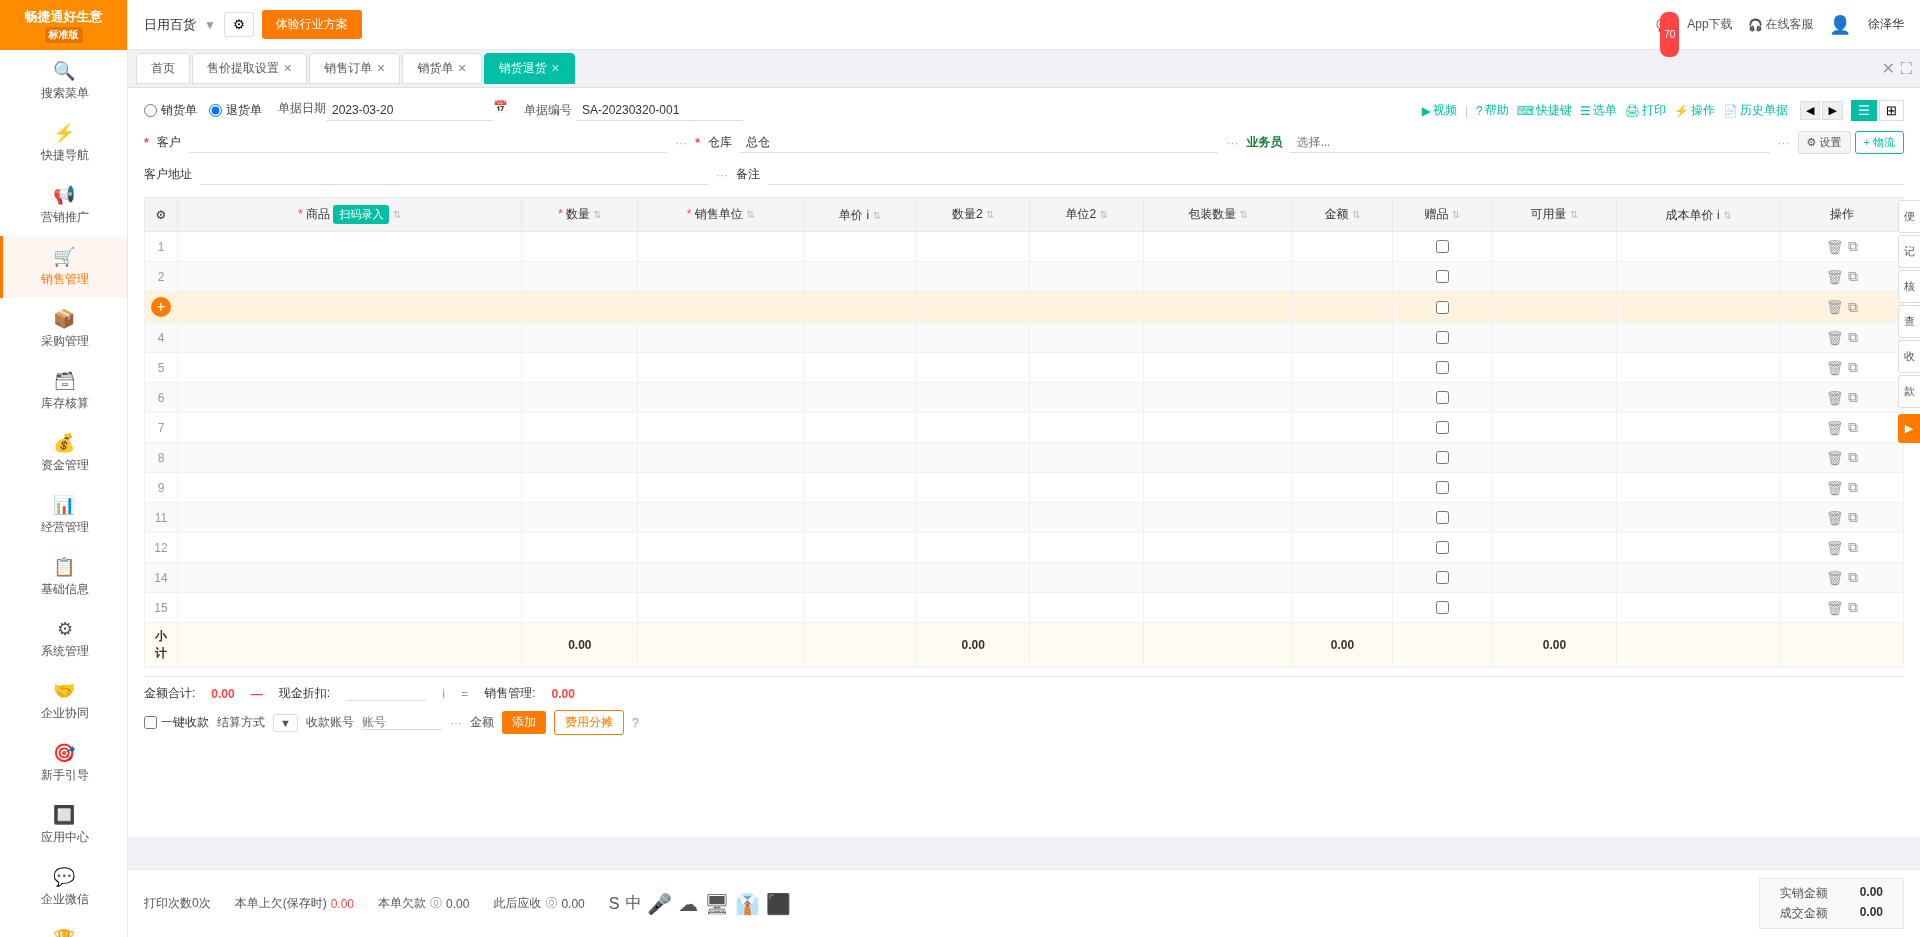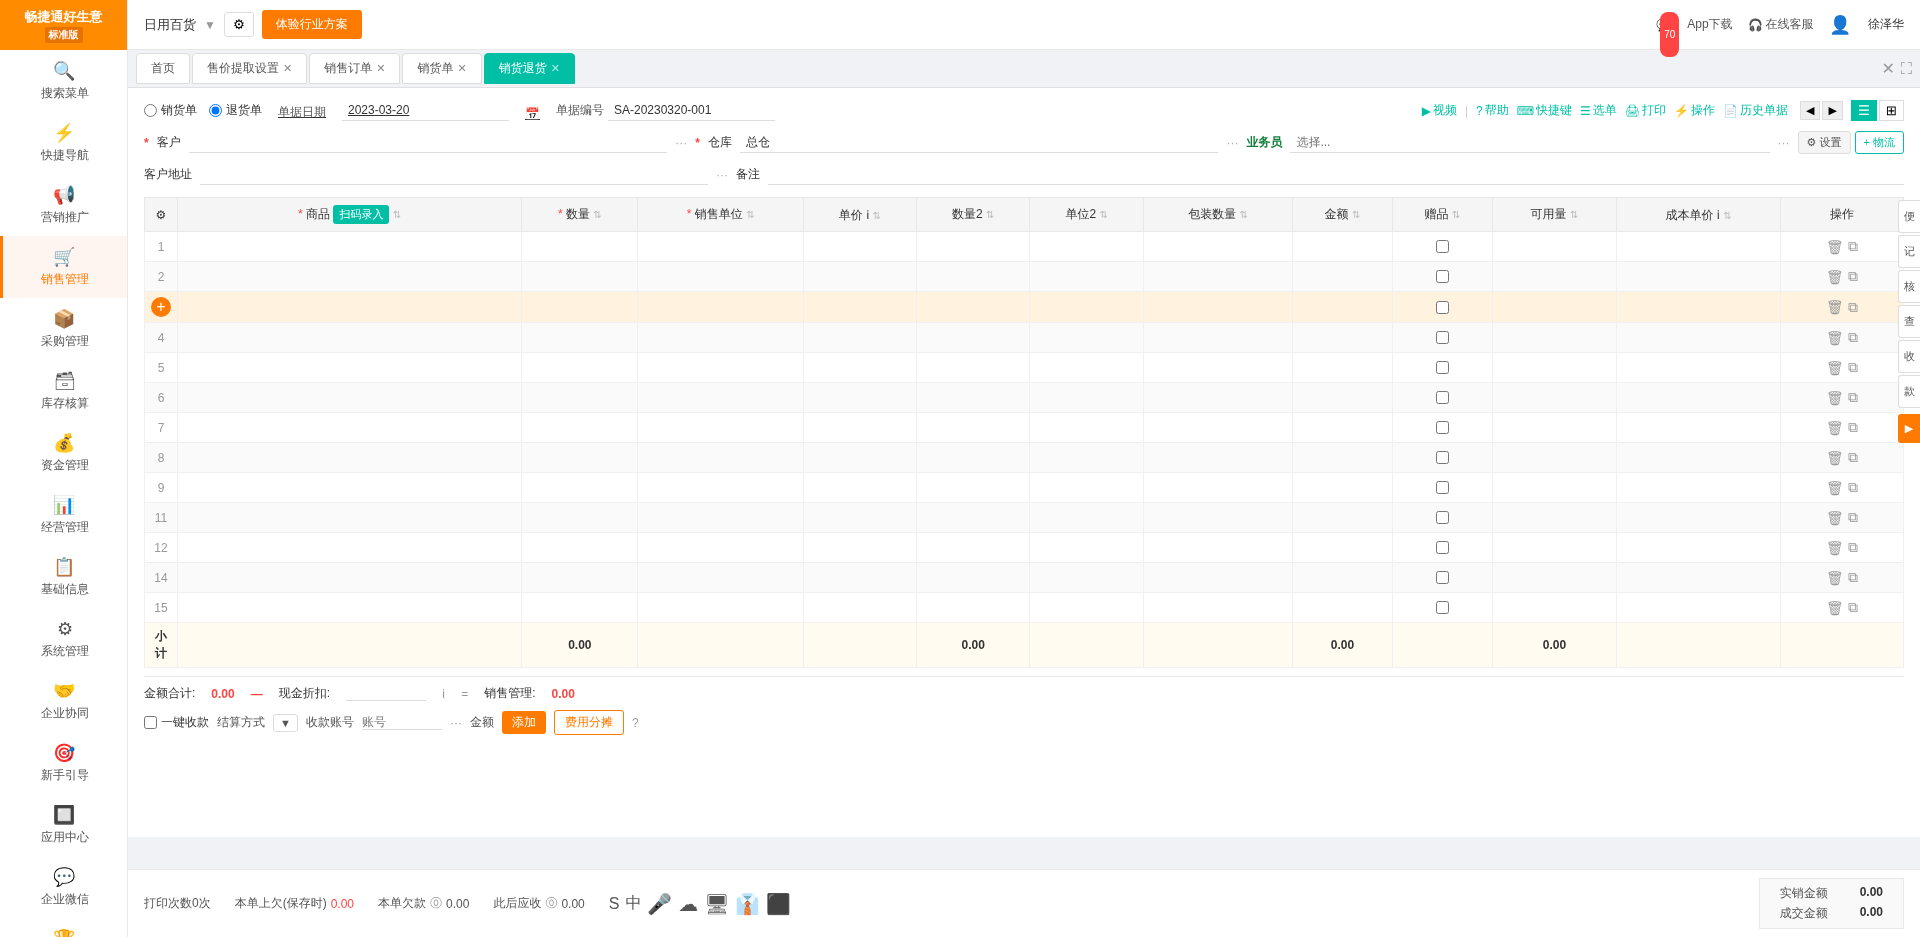--- a/index.html
+++ b/index.html
@@ -29,21 +29,21 @@
     .tab { background: #fff; border: 1px solid #ddd; border-radius: 4px 4px 0 0; padding: 6px 14px; cursor: pointer; font-size: 12px; display: flex; align-items: center; gap: 4px; color: #555; }
     .tab.active { background: #00bfa5; color: #fff; border-color: #00bfa5; }
     .tab .close-icon { font-size: 11px; opacity: 0.7; }
     .tab-close-all { margin-left: auto; cursor: pointer; font-size: 16px; color: #999; }
 
     
     .content { flex: 1; background: #fff; overflow-y: auto; padding: 12px 16px; }
     .radio-group { display: flex; align-items: center; gap: 12px; }
     .radio-item { display: flex; align-items: center; gap: 4px; cursor: pointer; }
     .radio-item input { cursor: pointer; }
-    .date-field { display: flex; align-items: flex-end; gap: 16px; text-decoration: underline; }
+    .date-field { display: flex; align-items: flex-start; gap: 0; }
     .date-input { border: none; border-bottom: 1px solid #ddd; padding: 3px 6px; font-size: 12px; color: #333; }
     .doc-number { display: flex; align-items: center; gap: 4px; }
     .header-actions { margin-left: auto; display: flex; align-items: center; gap: 8px; font-size: 12px; color: #00bfa5; }
     .header-actions span { cursor: pointer; display: flex; align-items: center; gap: 2px; }
     .view-toggle { display: flex; gap: 2px; }
     .view-btn { border: 1px solid #ddd; padding: 2px 6px; cursor: pointer; background: #fff; }
     .view-btn.active { background: #00bfa5; color: #fff; border-color: #00bfa5; }
 
     
     .form-row { display: flex; align-items: center; margin-bottom: 10px; gap: 8px; }

